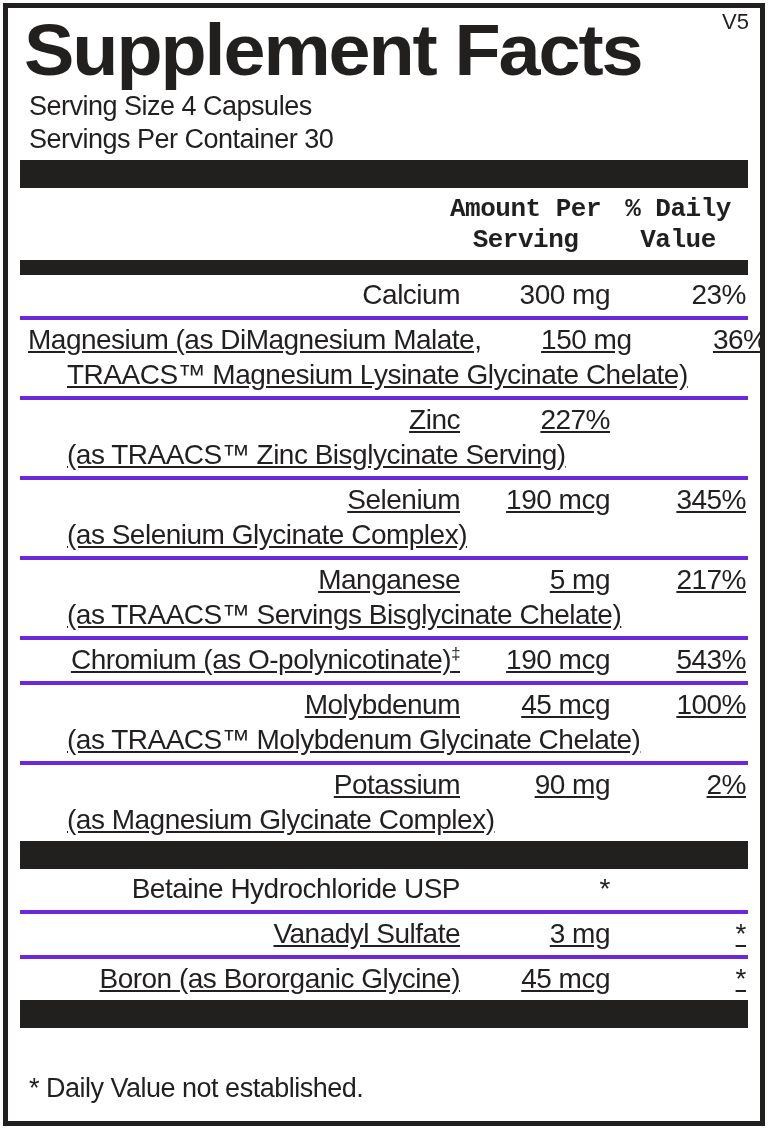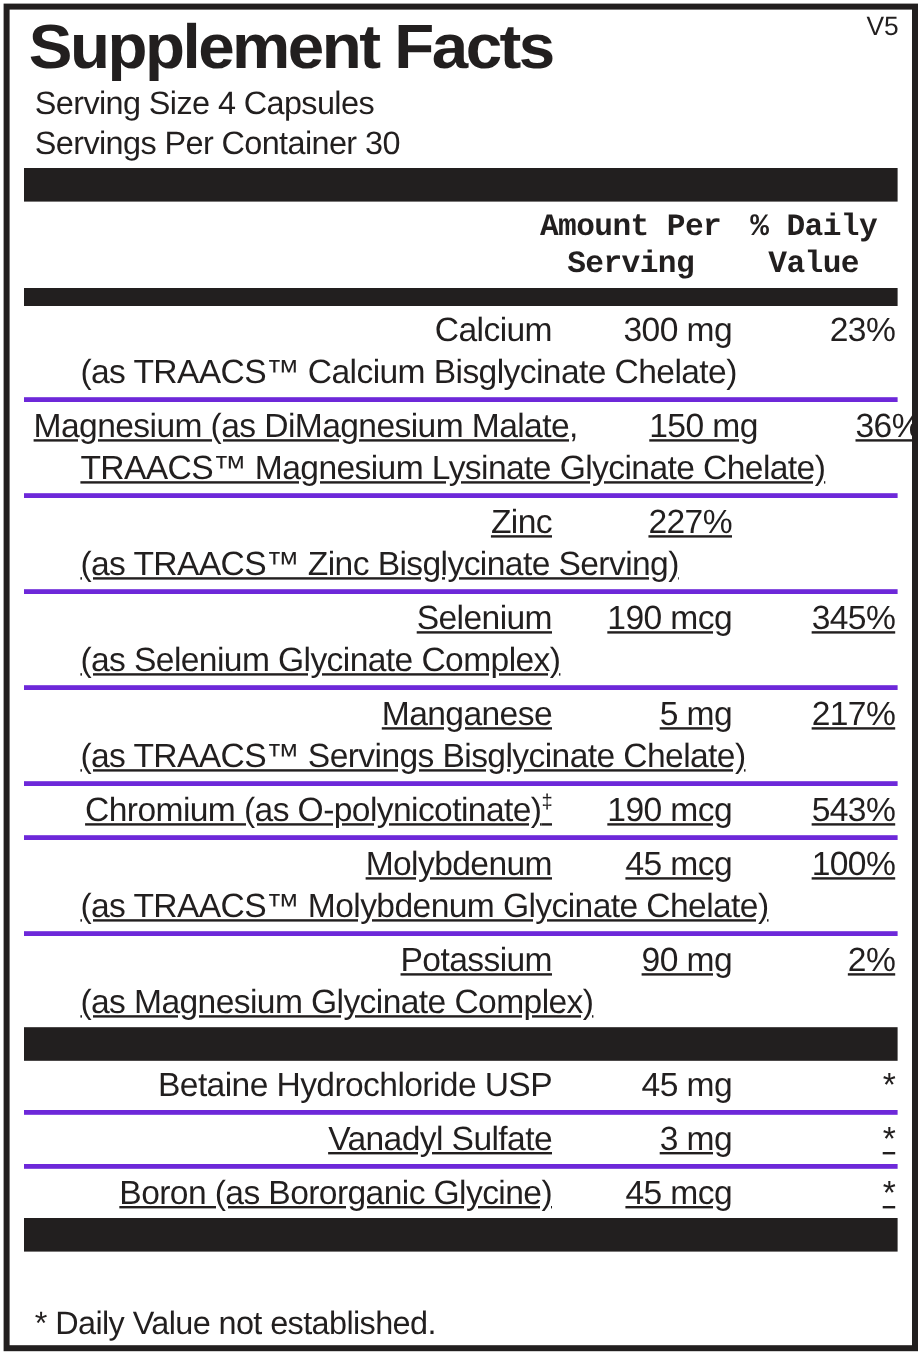--- a/index.html
+++ b/index.html
@@ -20,21 +20,21 @@
     overflow: hidden;
   }
   .version {
     position: absolute;
     top: 2px; right: 11px;
     font-size: 22px;
     line-height: 24px;
   }
   .title {
     margin: 6px 0 0 4px;
-    font-size: 52px;
+    font-size: 72px;
     font-weight: bold;
     letter-spacing: -2px;
     line-height: 1.0;
     white-space: nowrap;
   }
   .title > span { display: inline-block; transform: scaleX(1.05); transform-origin: left center; }
   .serving-info {
     margin: 4px 0 0 9px;
     font-size: 27px;
     line-height: 33px;
@@ -97,21 +97,20 @@
     <span class="h">% Daily Value</span>
   </div>
 
   <div class="bar-mid"></div>
 
   <div class="sec">
     <div class="row">
       <span class="nm"><span>Calcium</span></span>
       <span class="amt">300 mg</span>
       <span class="dvc">23%</span>
-      <span class="sub">(as TRAACS™ Calcium Bisglycinate Chelate)</span>
     </div>
     <div class="row">
       <span class="nm"><span>Magnesium (as DiMagnesium Malate,</span></span>
       <span class="amt">150 mg</span>
       <span class="dvc">36%</span>
       <span class="sub">TRAACS™ Magnesium Lysinate Glycinate Chelate)</span>
     </div>
     <div class="row">
       <span class="nm"><span>Zinc</span></span>
       <span class="dvc">227%</span>
@@ -147,21 +146,20 @@
       <span class="dvc">2%</span>
       <span class="sub">(as Magnesium Glycinate Complex)</span>
     </div>
   </div>
 
   <div class="bar" style="margin-top:0;"></div>
 
   <div class="sec">
     <div class="row">
       <span class="nm">Betaine Hydrochloride USP</span>
-      <span class="amt">45 mg</span>
       <span class="dvc">*</span>
     </div>
     <div class="row">
       <span class="nm">Vanadyl Sulfate</span>
       <span class="amt">3 mg</span>
       <span class="dvc">*</span>
     </div>
     <div class="row">
       <span class="nm">Boron (as Bororganic Glycine)</span>
       <span class="amt">45 mcg</span>

